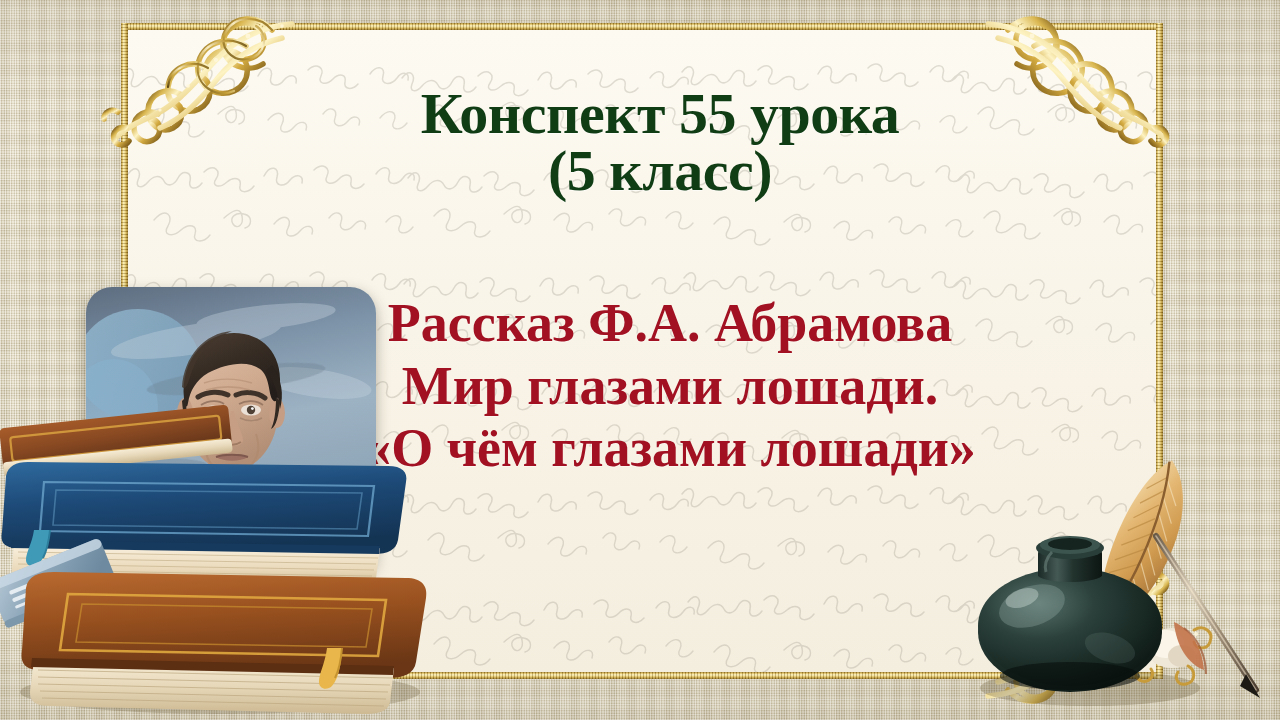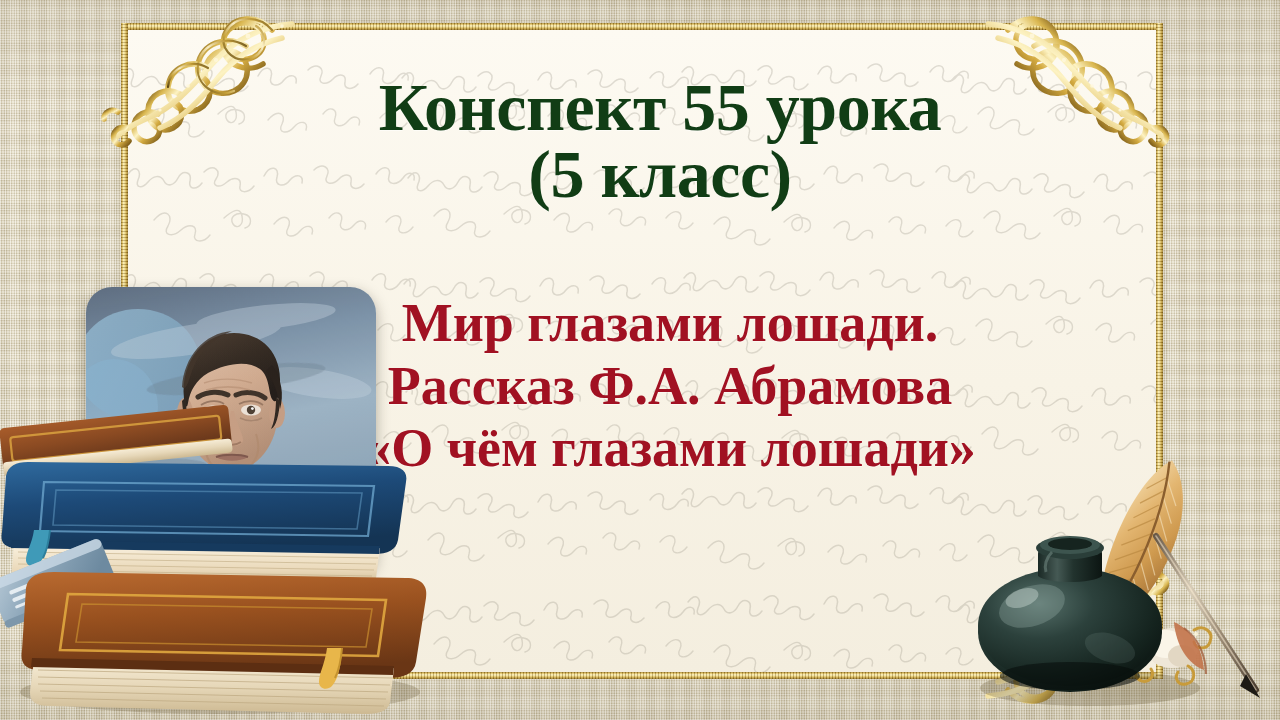--- a/index.html
+++ b/index.html
@@ -140,25 +140,25 @@
     position: absolute;
     left: 210px;
     top: 74px;
     width: 900px;
     text-align: center;
     z-index: 6;
   }
   .title-main {
     font-family: "Liberation Serif", "DejaVu Serif", serif;
     font-weight: bold;
-    font-size: 68px;
+    font-size: 58px;
     line-height: 0.98;
     letter-spacing: -0.5px;
     color: #113d15;
-    margin: 0;
+    margin: 12px;
     text-shadow: 0 1px 0 rgba(255,255,255,0.5);
   }
   .title-main .ln2 { display: block; }
 
   .subtitle {
     position: absolute;
     left: 240px;
     top: 292px;
     width: 860px;
     text-align: center;
@@ -508,22 +508,22 @@
   </div>
 
   <div class="title-block">
     <h1 class="title-main">
       <span>Конспект 55 урока</span>
       <span class="ln2">(5 класс)</span>
     </h1>
   </div>
 
   <div class="subtitle">
+    <p class="subtitle-line">Рассказ Ф.А. Абрамова</p>
     <p class="subtitle-line">Мир глазами лошади.</p>
-    <p class="subtitle-line">Рассказ Ф.А. Абрамова</p>
     <p class="subtitle-line">«О чём глазами лошади»</p>
   </div>
 
   <div class="portrait">
     <svg width="290" height="290" viewBox="0 0 290 290" xmlns="http://www.w3.org/2000/svg">
       <defs>
         <linearGradient id="skyg" x1="0" y1="0" x2="0.2" y2="1">
           <stop offset="0%" stop-color="#5e6d80"></stop>
           <stop offset="28%" stop-color="#7d93a8"></stop>
           <stop offset="55%" stop-color="#9db3c4"></stop>

